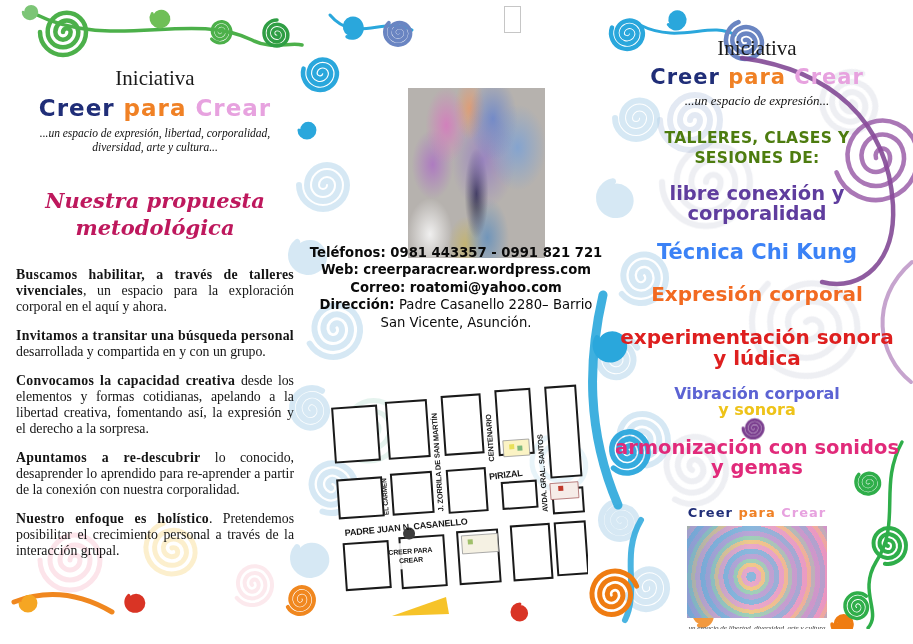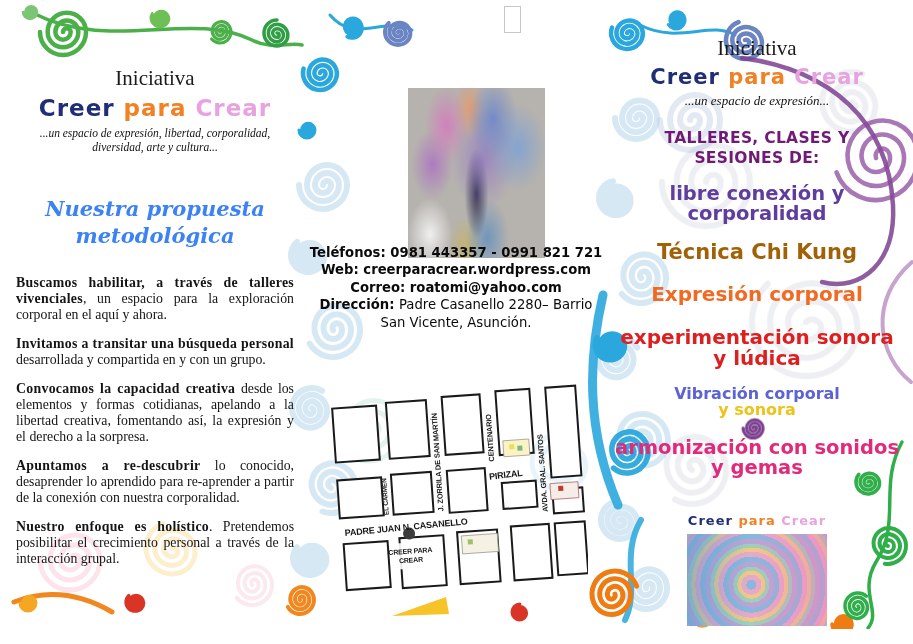--- a/index.html
+++ b/index.html
@@ -9,21 +9,21 @@
   .content{position:absolute;z-index:2;}
   
   .panel-left{left:16px;top:66px;width:278px;text-align:center;}
   .panel-title{font-size:21px;font-weight:400;margin:0 0 4px 0;color:#1a1a1a;font-family:"Liberation Serif",serif;}
   .logo{font-family:"DejaVu Sans",sans-serif;font-weight:700;letter-spacing:1px;white-space:nowrap;}
   .logo-lg{font-size:23px;margin-bottom:5px;}
   .logo-md{font-size:21px;margin-bottom:4px;}
   .logo-sm{font-size:13px;margin-bottom:6px;}
   .tagline{font-style:italic;font-size:11.5px;line-height:1.25;margin:0;color:#111;}
   .script-heading{font-family:"DejaVu Serif",serif;font-style:italic;font-weight:700;
-        font-size:21px;line-height:1.3;margin:40px auto 26px auto;width:230px;color:#3b82f6;}
+        font-size:21px;line-height:1.3;margin:32px auto 26px auto;width:230px;color:#be185d;}
   .body-paras{text-align:justify;}
   .body-para{font-size:13.8px;line-height:1.16;margin:0 0 13px 0;color:#141414;}
   .body-para b{letter-spacing:.3px;}
   
   .tree-img{left:408px;top:88px;width:137px;height:170px;background-color:#b6b2ae;
     background-image:
       radial-gradient(ellipse 30px 55px at 28% 22%,rgba(214,120,190,.85),rgba(214,120,190,0) 70%),
       radial-gradient(ellipse 35px 60px at 62% 18%,rgba(100,130,205,.8),rgba(100,130,205,0) 70%),
       radial-gradient(ellipse 22px 45px at 45% 12%,rgba(235,150,100,.75),rgba(235,150,100,0) 70%),
       radial-gradient(ellipse 40px 60px at 80% 35%,rgba(120,160,215,.8),rgba(120,160,215,0) 72%),
@@ -37,28 +37,28 @@
         font-family:"DejaVu Sans",sans-serif;font-weight:700;font-size:13.2px;
         line-height:1.32;color:#0a0a0a;}
   .contact p{margin:0;}
   .contact .addr-val{font-weight:400;}
   .map-inset{left:504px;top:6px;width:15px;height:25px;background:#fff;border:1px solid #c6c6c6;}
   .map-svg{left:330px;top:384px;}
   .map-svg text{font-family:"Liberation Sans",sans-serif;font-weight:700;fill:#161616;letter-spacing:-.2px;}
   
   .panel-right{left:614px;top:36px;width:286px;text-align:center;}
   .list-heading{font-family:"DejaVu Sans",sans-serif;font-weight:700;font-size:15.5px;
-        line-height:1.25;color:#701a75;width:215px;margin:20px auto 16px auto;letter-spacing:.3px;}
+        line-height:1.25;color:#4d7c0f;width:215px;margin:20px auto 16px auto;letter-spacing:.3px;}
   .workshops{font-family:"DejaVu Sans",sans-serif;}
   .workshop{font-weight:700;font-size:19.5px;line-height:1.04;margin-bottom:17px;}
   .workshop:nth-child(2){font-size:21px;margin-bottom:21px;}
   .workshop:nth-child(3){font-size:20px;margin-bottom:22px;}
   .workshop:nth-child(4){font-size:20px;margin-bottom:17px;}
   .workshop:nth-child(5){font-size:16px;margin-bottom:19px;}
-  .workshop:nth-child(6){margin-bottom:34px;}
+  .workshop:nth-child(6){margin-bottom:26px;}
   .spiral-img{width:140px;height:92px;margin:4px auto 5px auto;
     background:
       linear-gradient(90deg,rgba(100,150,205,.55),rgba(255,255,255,0) 45%,rgba(235,130,185,.5)),
       repeating-radial-gradient(circle at 46% 55%,#89b8dd 0 5px,#e8a9c9 5px 10px,#f0c98a 10px 14px,#9fd0b8 14px 18px,#b9a6d6 18px 23px);}
   .footer-small{font-family:"Liberation Serif",serif;font-style:italic;color:#3a3a3a;line-height:1.55;}
   .footer-small p{margin:0;}
   .footer-tagline{font-size:7px;color:#333;}
   .footer-line{font-size:6.3px;color:#444;}
   .bottom-strip{position:absolute;left:0;top:629px;width:913px;height:15px;background:#fff;z-index:4;}
 </style>
@@ -246,21 +246,21 @@
       <span class="lw2" style="color: rgb(240, 129, 37);">para</span>
       <span class="lw3" style="color: rgb(231, 162, 223);">Crear</span>
     </div>
     <p class="tagline" style="font-size:13px;">...un espacio de expresión...</p>
     <h3 class="list-heading">TALLERES, CLASES Y SESIONES DE:</h3>
     <div id="workshops" class="workshops">
         <div class="workshop">
           <div style="color: rgb(95, 61, 158);">libre conexión y corporalidad</div>
         </div>
         <div class="workshop">
-          <div style="color: #a16207;">Técnica Chi Kung</div>
+          <div style="color: #3b82f6;">Técnica Chi Kung</div>
         </div>
         <div class="workshop">
           <div style="color: rgb(242, 106, 33);">Expresión corporal</div>
         </div>
         <div class="workshop">
           <div style="color: rgb(222, 31, 31);">experimentación sonora y lúdica</div>
         </div>
         <div class="workshop">
           <div style="color: rgb(92, 99, 211);">Vibración corporal</div>
           <div style="color: rgb(238, 195, 25);">y sonora</div>

